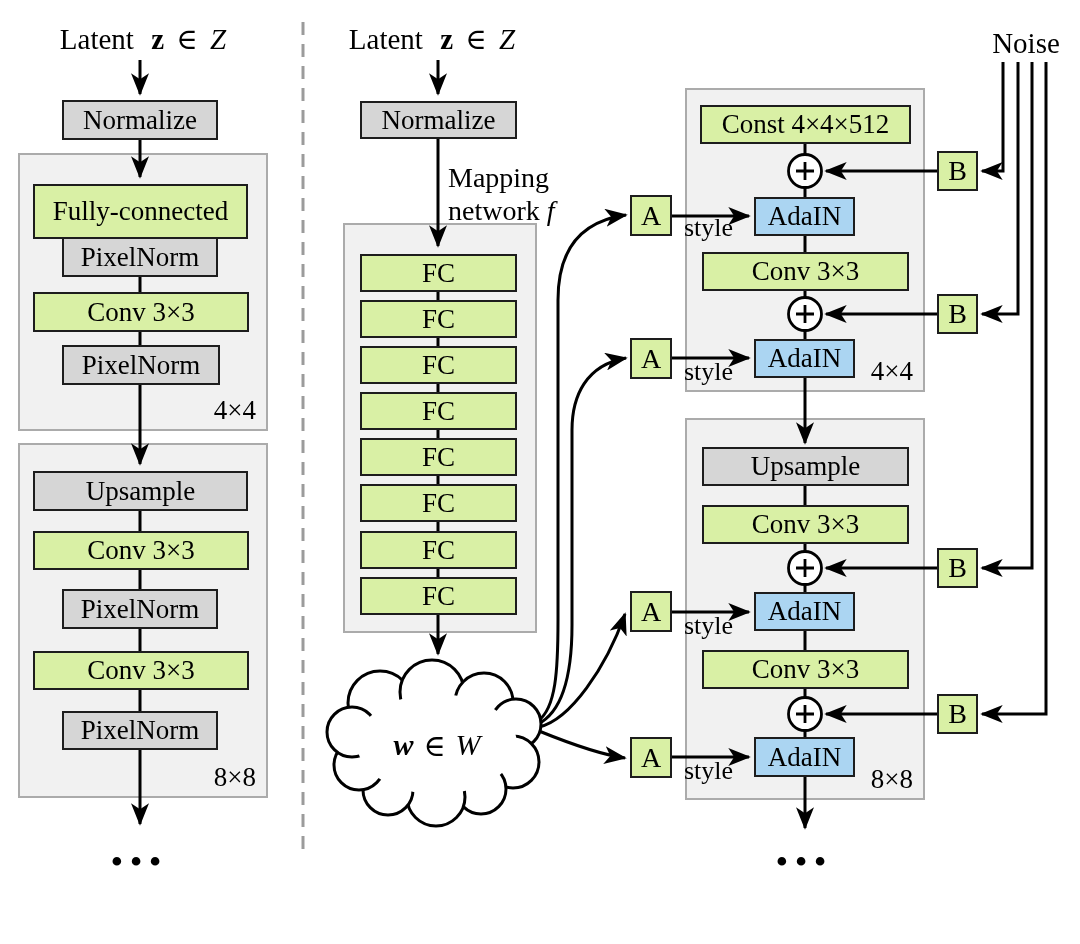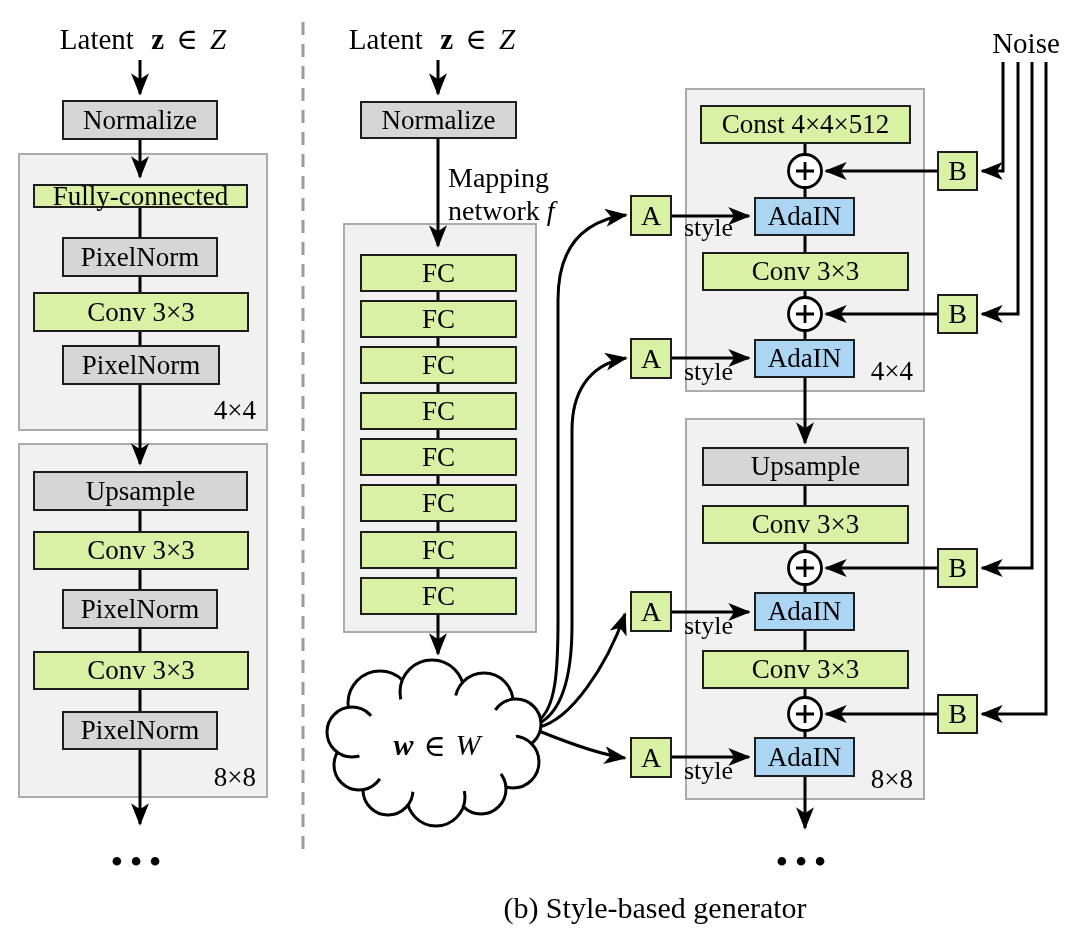--- a/index.html
+++ b/index.html
@@ -130,21 +130,21 @@
   </svg>
 
   <div class="title" style="left:33px;top:22px;width:220px;">
     <span>Latent</span><span class="sp"></span>
     <span class="bold">z</span>
     <span class="sp">∈</span>
     <span class="ital">Z</span>
   </div>
   <div class="box gray" style="left:62px;top:100px;width:156px;height:40px;">Normalize</div>
 
-  <div class="box green" style="left:33px;top:184px;width:215px;height:24px;">Fully-connected</div>
+  <div class="box green" style="left:33px;top:184px;width:215px;height:55px;">Fully-connected</div>
   <div class="box gray" style="left:62px;top:237px;width:156px;height:40px;">PixelNorm</div>
   <div class="box green" style="left:33px;top:292px;width:216px;height:40px;">Conv 3×3</div>
   <div class="box gray" style="left:62px;top:345px;width:158px;height:40px;">PixelNorm</div>
 
   <div class="box gray" style="left:33px;top:471px;width:215px;height:40px;">Upsample</div>
   <div class="box green" style="left:33px;top:531px;width:216px;height:39px;">Conv 3×3</div>
   <div class="box gray" style="left:62px;top:589px;width:156px;height:40px;">PixelNorm</div>
   <div class="box green" style="left:33px;top:651px;width:216px;height:39px;">Conv 3×3</div>
   <div class="box gray" style="left:62px;top:711px;width:156px;height:39px;">PixelNorm</div>
 
@@ -201,15 +201,14 @@
   <div class="box green smallbox" style="left:937px;top:294px;width:41px;height:40px;">B</div>
   <div class="box green smallbox" style="left:937px;top:548px;width:41px;height:40px;">B</div>
   <div class="box green smallbox" style="left:937px;top:694px;width:41px;height:40px;">B</div>
 
   <div class="stylelabel" style="left:684px;top:178px;">style</div>
   <div class="stylelabel" style="left:684px;top:322px;">style</div>
   <div class="stylelabel" style="left:684px;top:576px;">style</div>
   <div class="stylelabel" style="left:684px;top:721px;">style</div>
 
   <div class="dots" style="left:755px;top:843px;width:100px;">•••</div>
-  <div class="caption" style="left:455px;top:891px;width:400px;">(b) Style-based generator</div>
 
 </div>
 
 </body></html>

